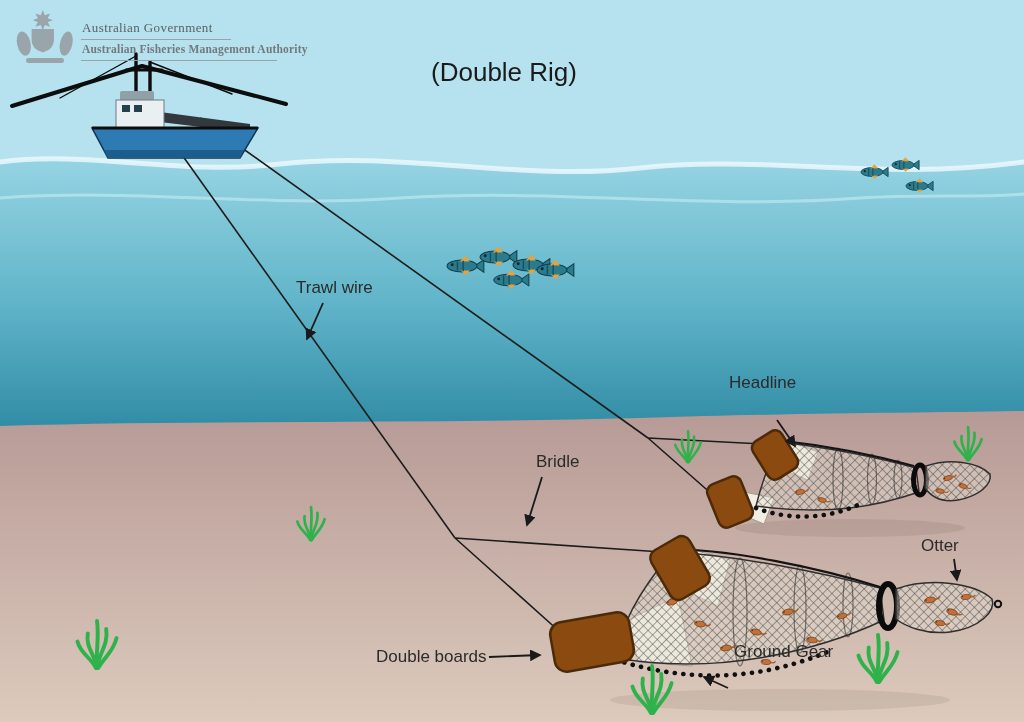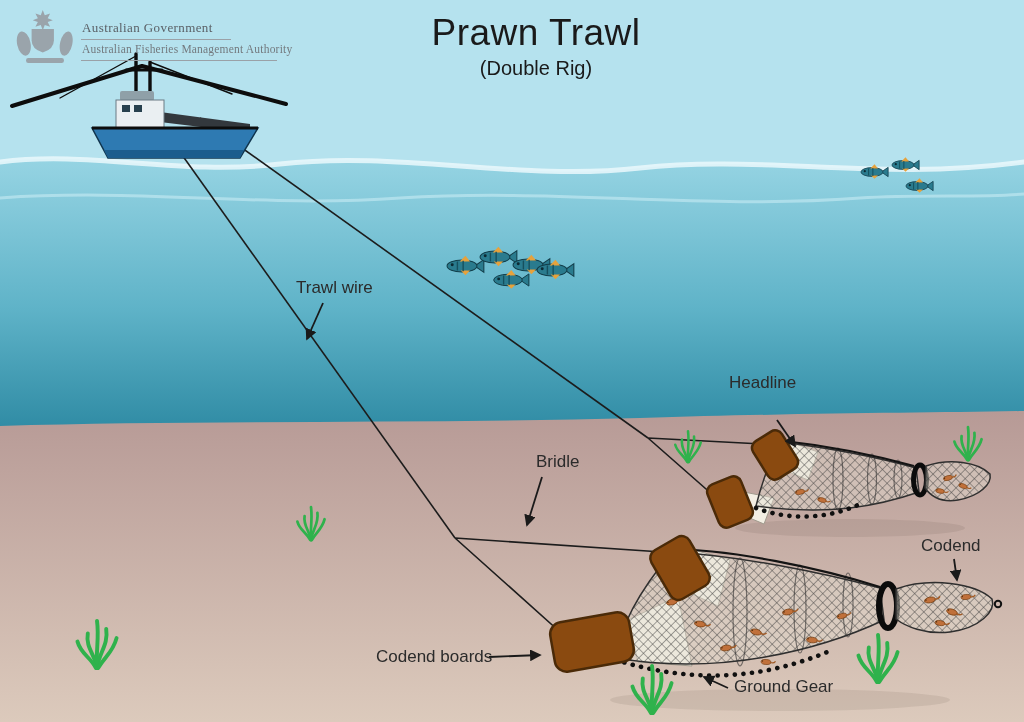--- a/index.html
+++ b/index.html
@@ -4,30 +4,30 @@
 <style>
   *{margin:0;padding:0;box-sizing:border-box}
   html,body{width:1024px;height:722px;overflow:hidden;background:#fff;
     font-family:"Liberation Sans",sans-serif}
   .stage{position:relative;width:1024px;height:722px;overflow:hidden;background:#86efac}
   .scene{position:absolute;inset:0;display:block}
 
   
   .title{position:absolute;top:12px;left:536px;transform:translateX(-50%);
     font-size:37px;letter-spacing:.5px;color:var(--title-text,#1a1a1a);white-space:nowrap}
-  .subtitle{position:absolute;top:57px;left:536px;transform:translateX(-50%);
-    font-size:20px;color:var(--title-text,#1a1a1a);white-space:nowrap}
+  .subtitle{position:absolute;top:57px;left:504px;transform:translateX(-50%);
+    font-size:26px;color:var(--title-text,#1a1a1a);white-space:nowrap}
   .lbl{position:absolute;font-size:17px;color:var(--label-text,#2b2b2b);white-space:nowrap}
 
   .logo{position:absolute;top:8px;left:12px;width:300px;height:64px}
   .logo .crest{position:absolute;top:2px;left:4px}
   .logo .gov{position:absolute;top:12px;left:70px;font-family:"Liberation Serif",serif;
     font-size:13px;letter-spacing:.4px;color:var(--logo-text,#5a6066)}
   .logo .agency{position:absolute;top:35px;left:70px;font-family:"Liberation Serif",serif;
-    font-weight:normal;font-size:11.5px;letter-spacing:.2px;color:var(--logo-text2,#73797e)}
+    font-weight:bold;font-size:11.5px;letter-spacing:.2px;color:var(--logo-text2,#73797e)}
   .logo .rule1{position:absolute;top:31px;left:69px;width:150px;height:1px;background:#9aa1a7}
   .logo .rule2{position:absolute;top:52px;left:69px;width:196px;height:1px;background:#9aa1a7}
   .st-water-top{stop-color:var(--water-top,#96d4e3)}
   .st-water-mid{stop-color:var(--water-mid,#5fb3c8)}
   .st-water-deep{stop-color:var(--water-deep,#2f8ba4)}
   .st-bed-top{stop-color:var(--seabed-top,#b79a96)}
   .st-bed-bot{stop-color:var(--seabed-bottom,#dccabc)}
 
   .c-sky{fill:var(--sky,#b5e2ee)}
   .c-wave1{fill:none;stroke:#eaf8fb;stroke-width:5;opacity:.85;stroke-linecap:round}
@@ -235,23 +235,22 @@
         <ellipse cx="45" cy="30" rx="5.5" ry="11" transform="rotate(12 45 30)"></ellipse>
         <rect x="9" y="43" width="34" height="4.5" rx="2"></rect>
       </g>
     </svg>
     <div class="gov">Australian Government</div>
     <div class="rule1"></div>
     <div class="agency">Australian Fisheries Management Authority</div>
     <div class="rule2"></div>
   </div>
 
-  <div class="title">Prawn Trawl</div>
   <div class="subtitle">(Double Rig)</div>
 
   <div class="lbl" style="left:296px;top:278px">Trawl wire</div>
   <div class="lbl" style="left:729px;top:373px">Headline</div>
   <div class="lbl" style="left:536px;top:452px">Bridle</div>
-  <div class="lbl" style="left:921px;top:536px">Codend</div>
-  <div class="lbl" style="left:376px;top:647px">Codend boards</div>
-  <div class="lbl" style="left:734px;top:677px">Ground Gear</div>
+  <div class="lbl" style="left:921px;top:536px">Otter</div>
+  <div class="lbl" style="left:376px;top:647px">Double boards</div>
+  <div class="lbl" style="left:734px;top:642px">Ground Gear</div>
 
 </div>
 
 </body></html>

